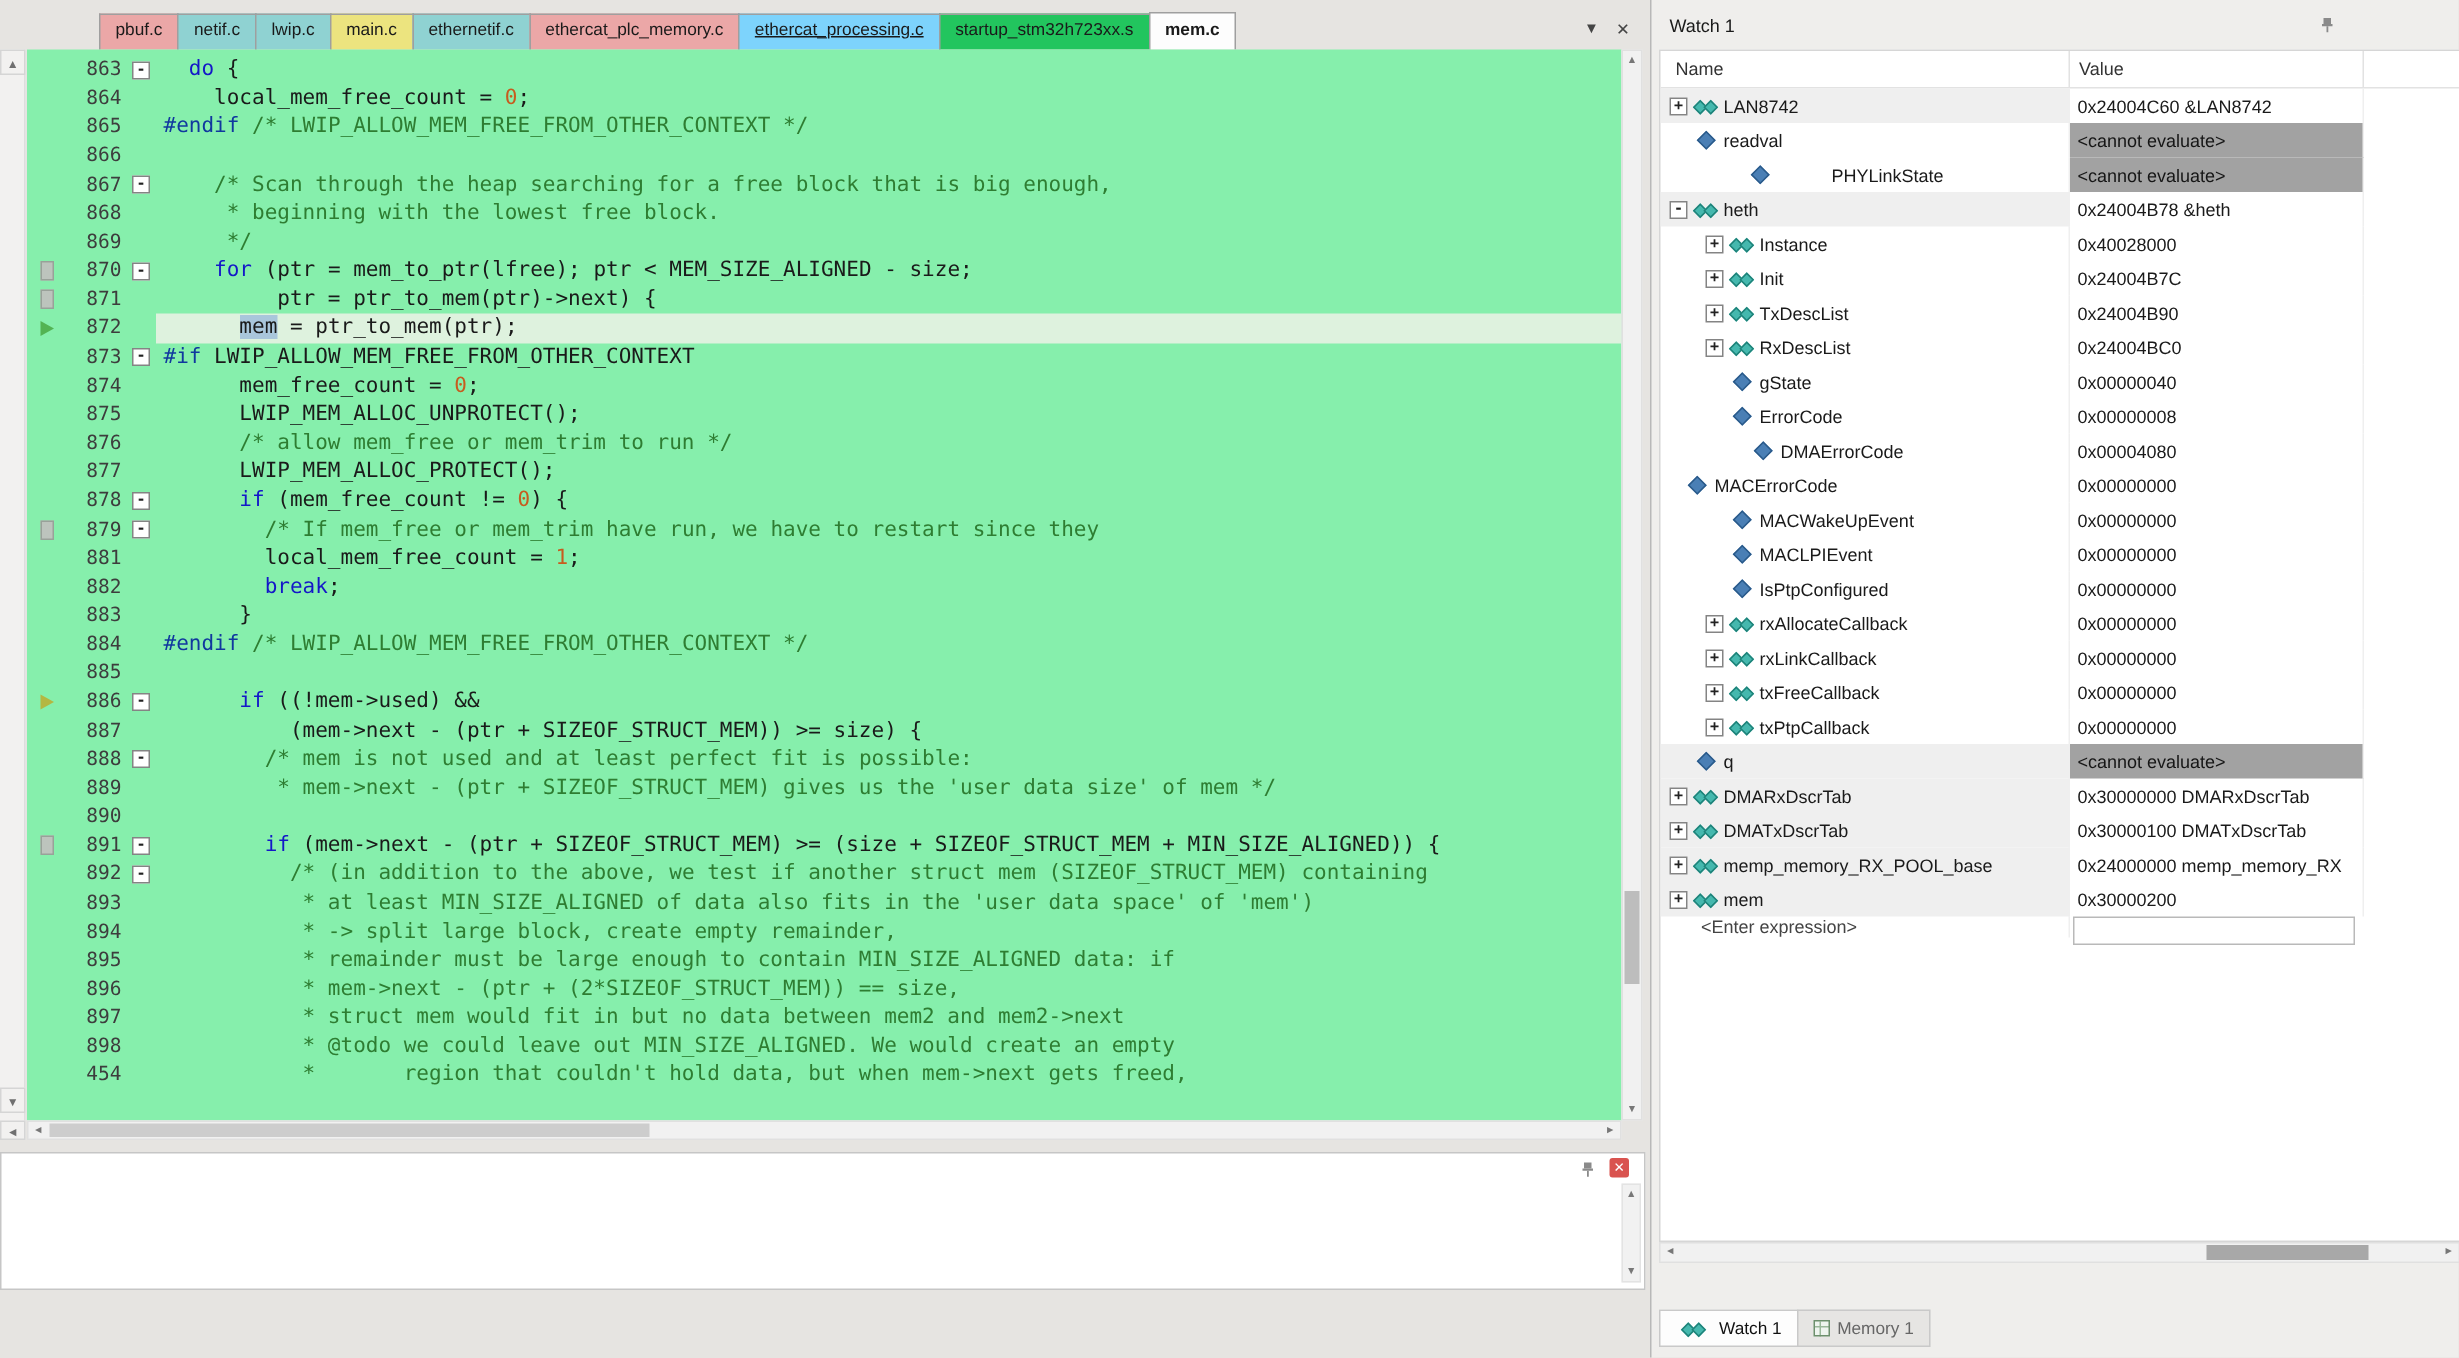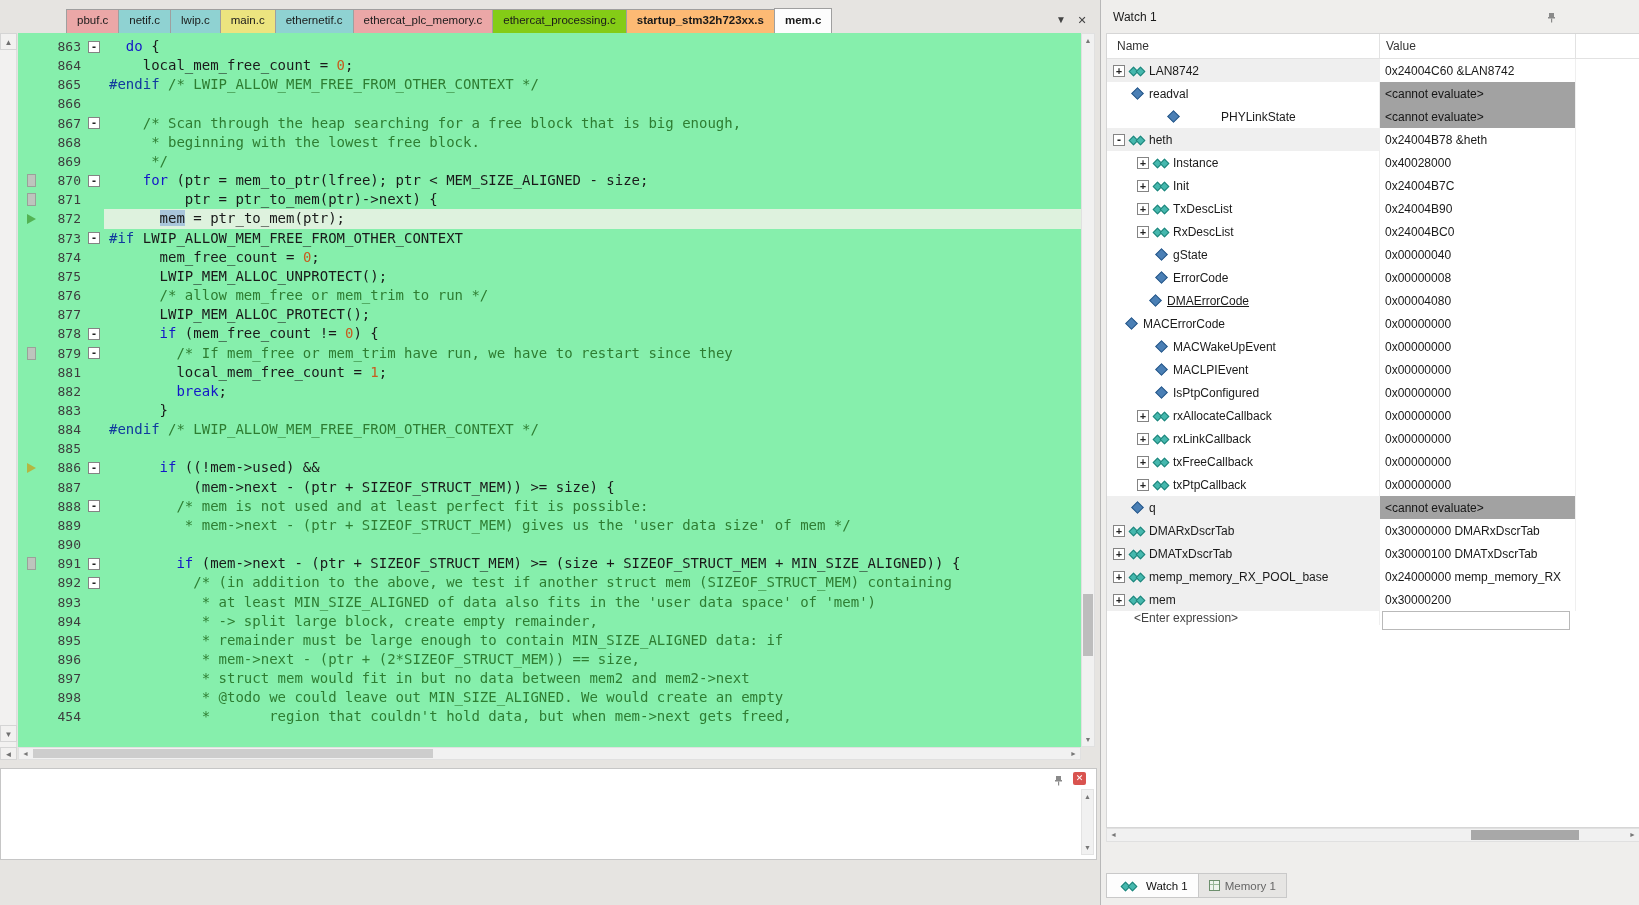--- a/index.html
+++ b/index.html
@@ -98,22 +98,22 @@
 <div id="app">
 
   <div id="tabbar">
     <div id="tabs">
         <div class="tab" style="background: rgb(235, 167, 167);">pbuf.c</div>
         <div class="tab" style="background: rgb(143, 210, 210);">netif.c</div>
         <div class="tab" style="background: rgb(143, 210, 210);">lwip.c</div>
         <div class="tab" style="background: rgb(236, 228, 127);">main.c</div>
         <div class="tab" style="background: rgb(143, 210, 210);">ethernetif.c</div>
         <div class="tab" style="background: rgb(235, 167, 167);">ethercat_plc_memory.c</div>
-        <div class="tab" style="background: #84cc16;">ethercat_processing.c</div>
-        <div class="tab" style="background: #fdba74; font-weight: bold;">startup_stm32h723xx.s</div>
+        <div class="tab" style="background: #7dd3fc; text-decoration: underline;">ethercat_processing.c</div>
+        <div class="tab" style="background: #22c55e;">startup_stm32h723xx.s</div>
         <div class="tab active" style="background: rgb(253, 253, 253);">mem.c</div>
       </div>
     <div class="tb-btn" id="tb-drop">▼</div>
     <div class="tb-btn" id="tb-close">✕</div>
   </div>
 
   <div id="left-strip">
     <div class="strip-arrow" id="strip-up">▲</div>
     <div class="strip-arrow" id="strip-down">▼</div>
     <div class="strip-arrow" id="strip-left">◄</div>
@@ -288,21 +288,21 @@
           <div class="wrow">
             <div class="wname" style="padding-left: 30px;">
               <span class="wexp-sp"></span>
               <span class="dicon"></span>
               <span>ErrorCode</span>
             </div>
             <div class="wvalue">0x00000008</div>
             <div class="wrest"></div>
           </div>
           <div class="wrow">
-            <div class="wname" style="padding-left: 24px; text-decoration: underline;">
+            <div class="wname" style="padding-left: 44px;">
               <span class="wexp-sp"></span>
               <span class="dicon"></span>
               <span>DMAErrorCode</span>
             </div>
             <div class="wvalue">0x00004080</div>
             <div class="wrest"></div>
           </div>
           <div class="wrow">
             <div class="wname" style="">
               <span class="wexp-sp"></span>

